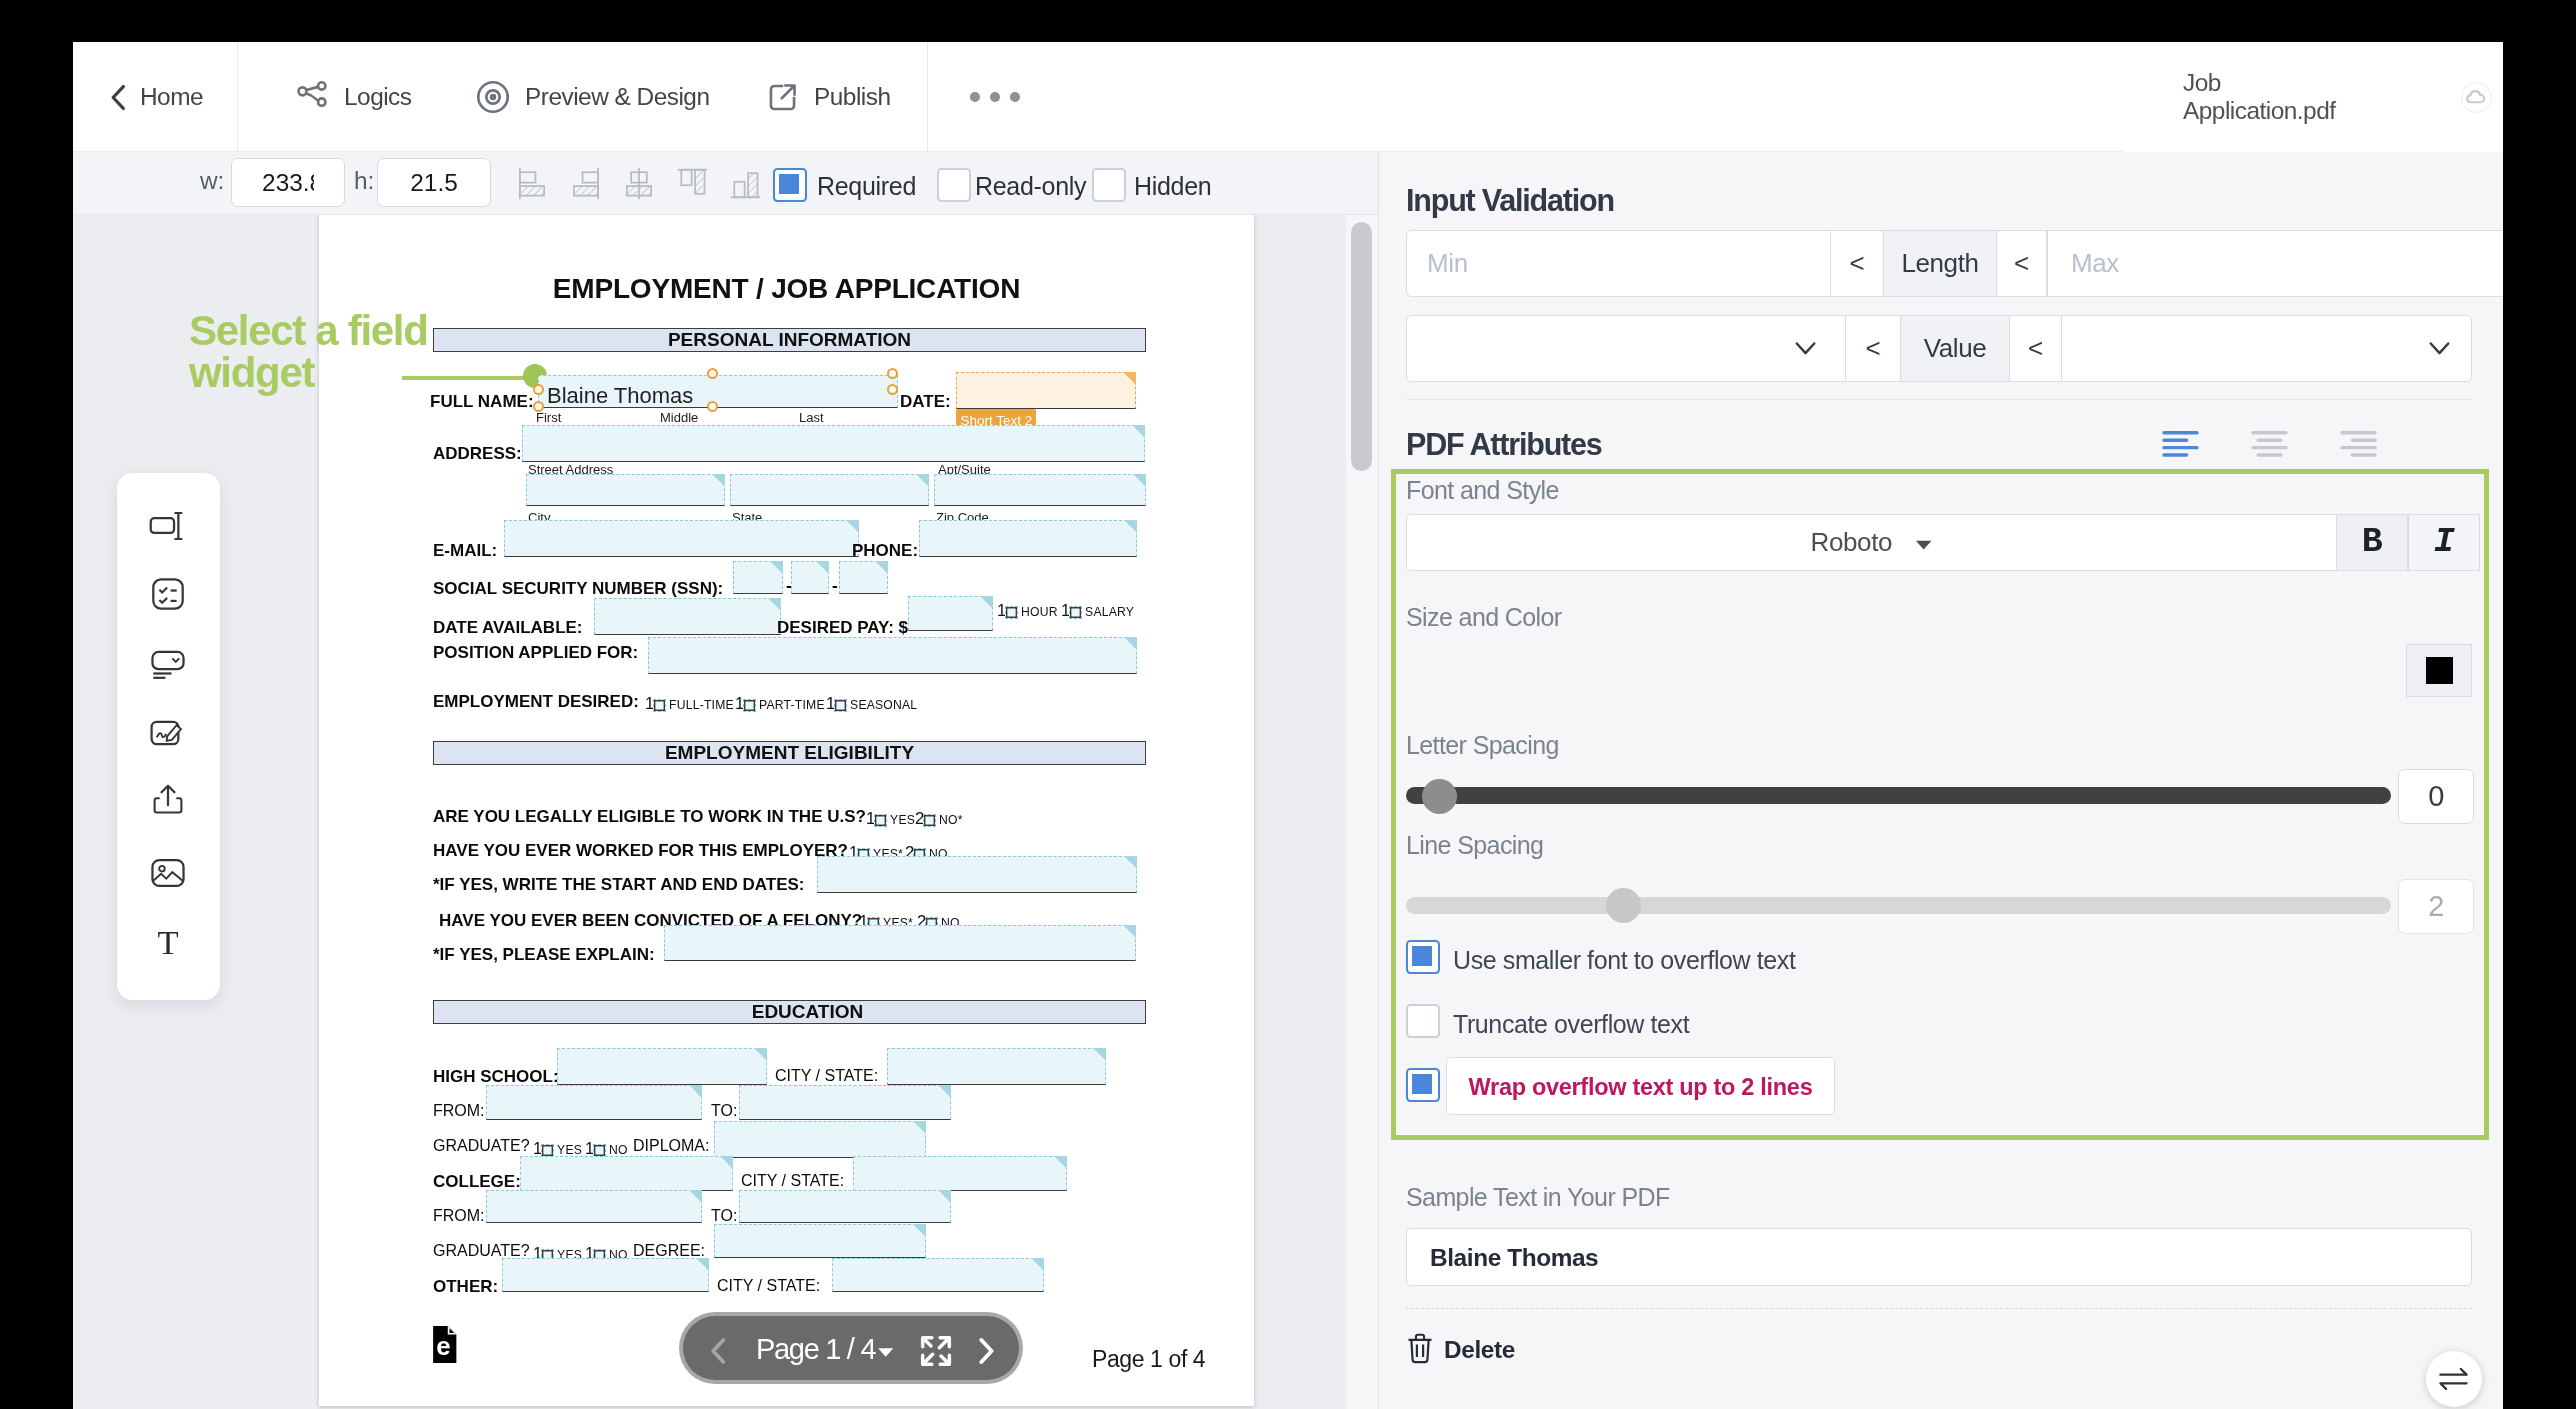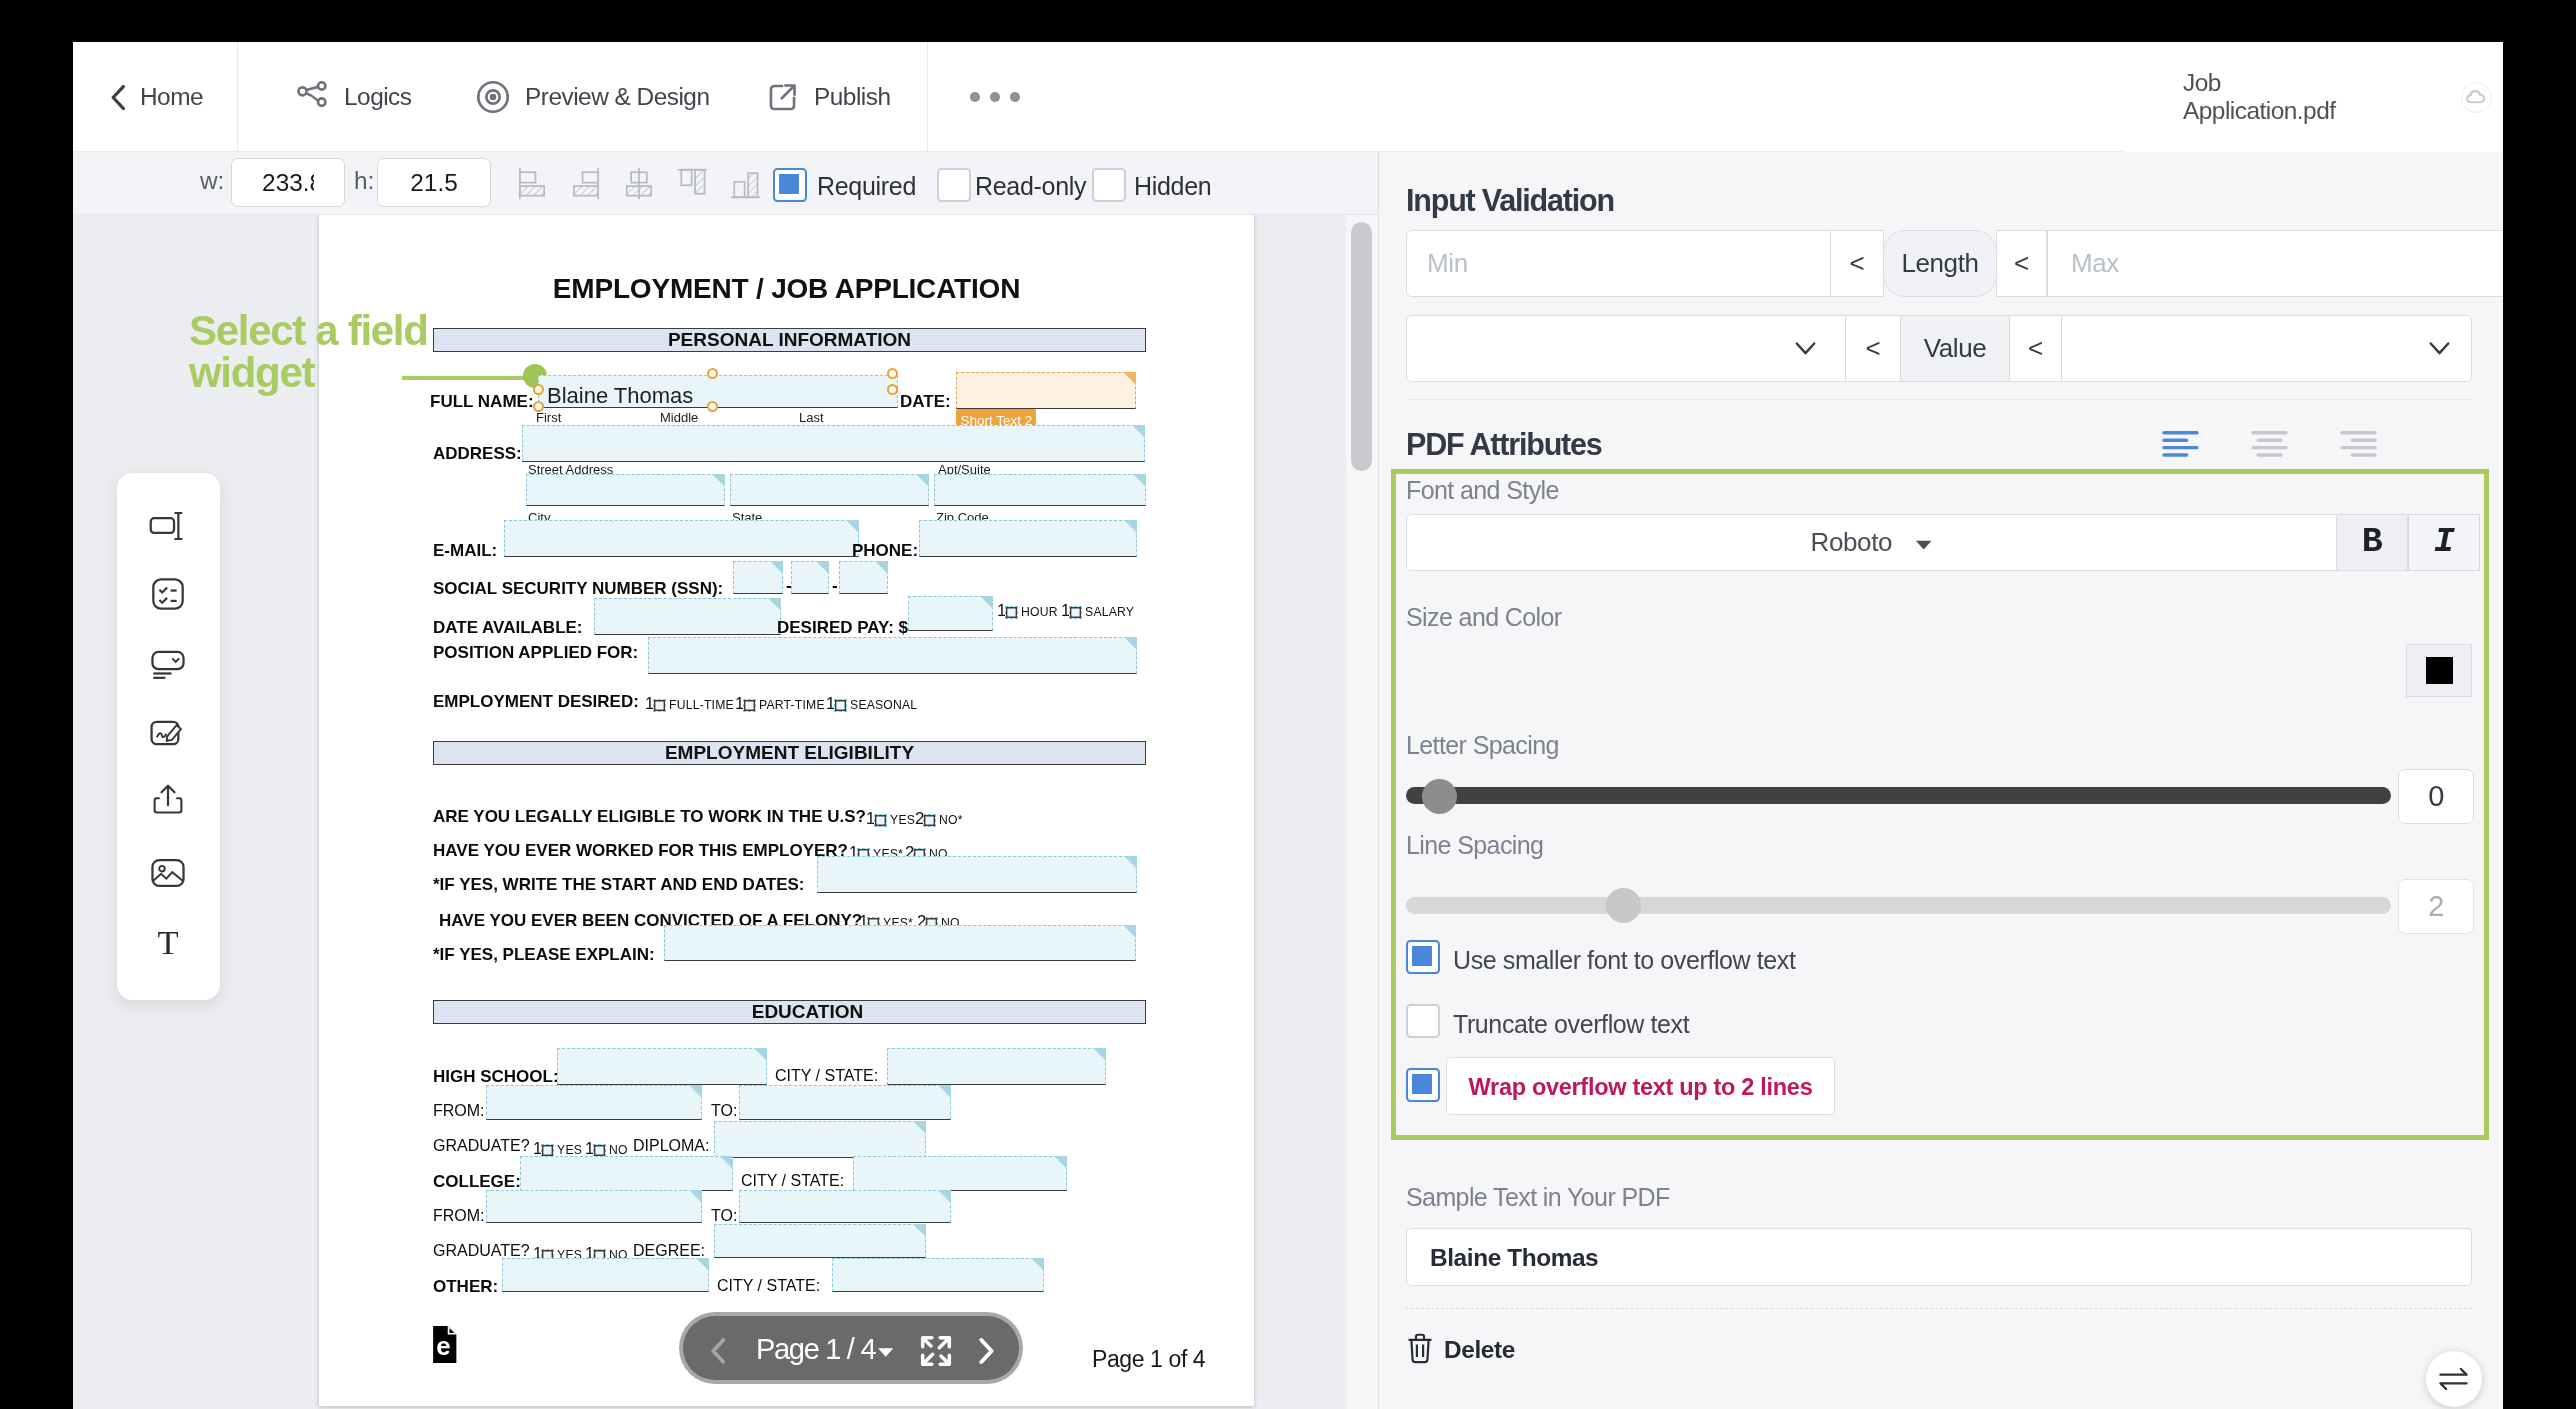--- a/index.html
+++ b/index.html
@@ -385,21 +385,21 @@
   <div class="tcbl" style="left:744px;">Required</div>
   <div class="tcb" style="left:864px;"></div>
   <div class="tcbl" style="left:902px;">Read-only</div>
   <div class="tcb" style="left:1019px;"></div>
   <div class="tcbl" style="left:1061px;">Hidden</div>
 </div>
 <div id="panel"></div>
 <div class="phead" style="left:1333px; top:141px;">Input Validation</div>
 <div class="cell" style="left:1333px; top:188px; width:425px; height:67px; border-radius:5.2px 0 0 5.2px; line-height:65px; padding-left:20px;"><span class="ph">Min</span></div>
 <div class="cell" style="left:1757px; top:188px; width:54px; height:67px; line-height:65px; text-align:center;">&lt;</div>
-<div class="cell" style="left:1810px; top:188px; width:114px; height:67px; line-height:65px; text-align:center; background:#f0f2f5;border-radius:22px;">Length</div>
+<div class="cell" style="left:1810px; top:188px; width:114px; height:67px; line-height:65px; text-align:center; background:#f0f2f5;">Length</div>
 <div class="cell" style="left:1923px; top:188px; width:51px; height:67px; line-height:65px; text-align:center;">&lt;</div>
 <div class="cell" style="left:1974px; top:188px; width:479px; height:67px; border-radius:0 5.2px 5.2px 0; line-height:65px; padding-left:23px;"><span class="ph">Max</span></div>
 <div class="cell" style="left:1333px; top:273px; width:440px; height:67px; border-radius:5.2px 0 0 5.2px;">
       <svg class="abs" style="left:387px; top:24.4px;" width="23" height="16.6" viewBox="0 0 26 19">
         <path d="M3 4 L13 15 L23 4" fill="none" stroke="#363a42" stroke-width="2.8" stroke-linecap="round" stroke-linejoin="round"></path>
       </svg>
     </div>
 <div class="cell" style="left:1772px; top:273px; width:56px; height:67px; line-height:65px; text-align:center;">&lt;</div>
 <div class="cell" style="left:1827px; top:273px; width:110px; height:67px; line-height:65px; text-align:center; background:#f0f2f5;">Value</div>
 <div class="cell" style="left:1936px; top:273px; width:53px; height:67px; line-height:65px; text-align:center;">&lt;</div>

